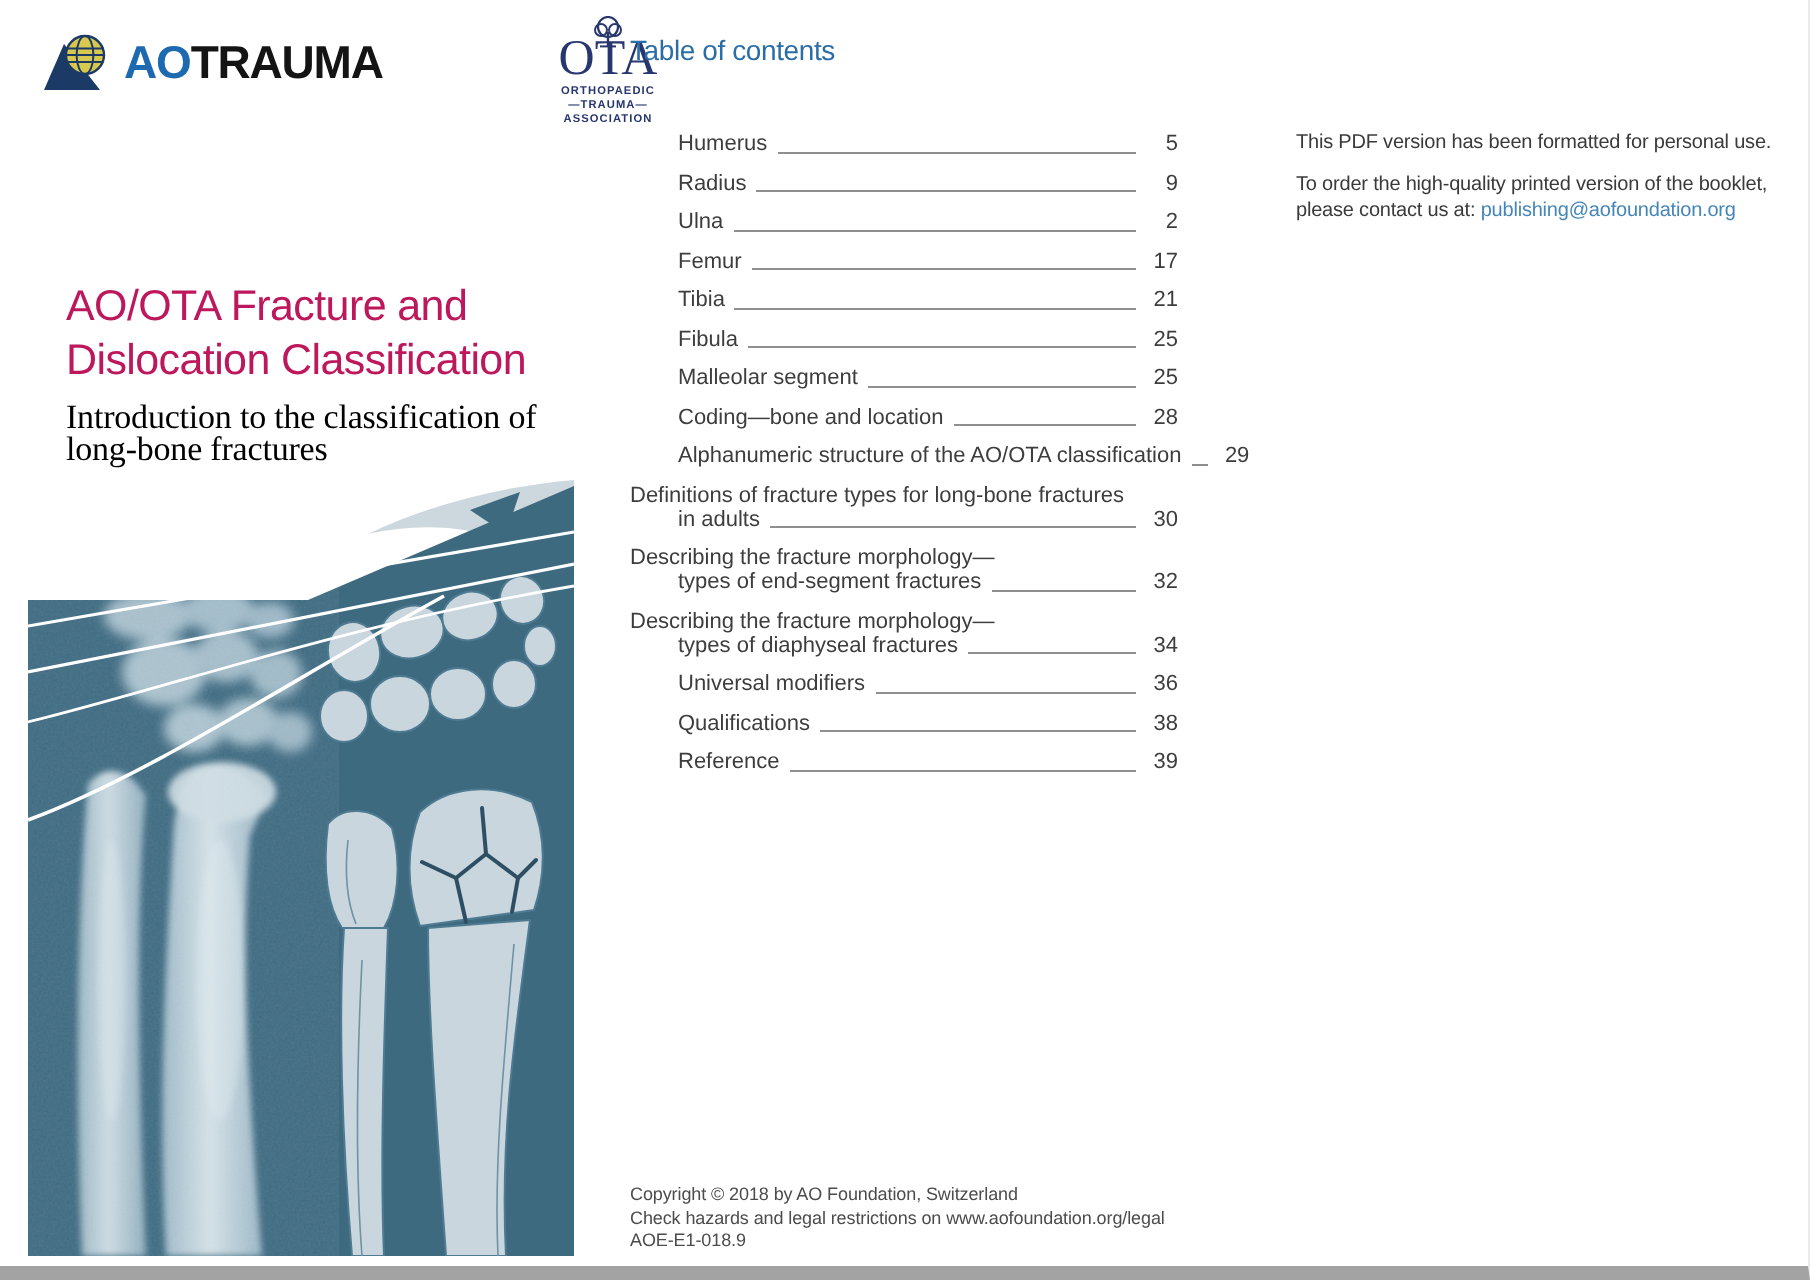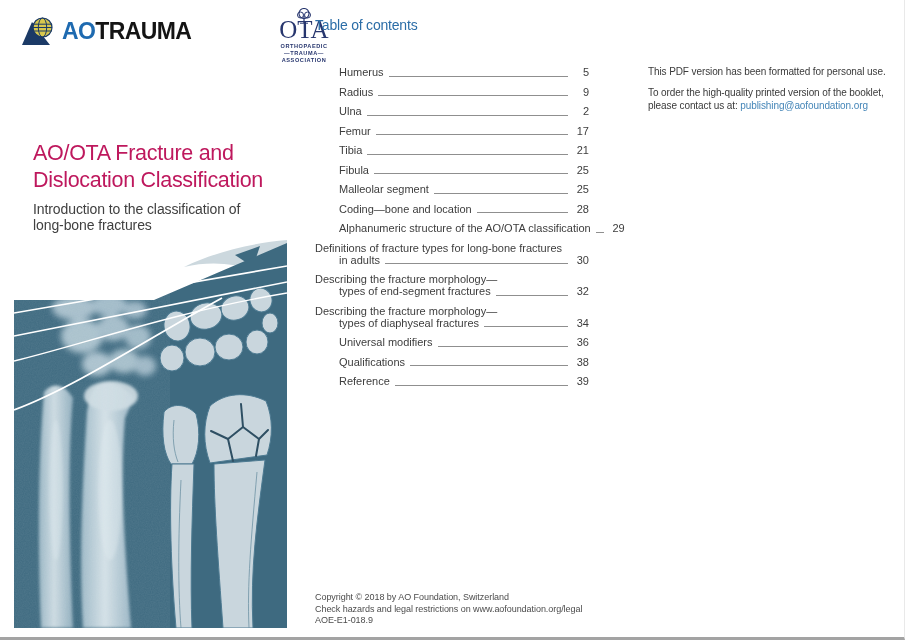--- a/index.html
+++ b/index.html
@@ -1,20 +1,20 @@
 <!DOCTYPE html>
 <html><head>
 <meta charset="utf-8">
 <style>
   * { margin:0; padding:0; box-sizing:border-box; }
   html,body { background:#fff; }
   .page {
     position:relative; width:905px; height:640px; background:#ffffff;
     font-family:"Liberation Sans", sans-serif; overflow:hidden;
-    border-right:1px solid #e9e9e9; border-bottom:3px solid #a3a3a3;
+    border-right:1px solid #e9e9e9; border-bottom:7px solid #a3a3a3;
   }
 
   
   .aotrauma-logo { position:absolute; left:21px; top:16px; display:flex; align-items:center; }
   .aotrauma-logo svg { display:block; margin-right:7px; }
   .aotrauma-text { font-size:23px; font-weight:700; letter-spacing:-0.6px; line-height:30px; }
   .ao-part { color:#1e6ab0; }
   .trauma-part { color:#141414; }
 
   .ota-logo { position:absolute; left:247px; top:8px; width:58px; text-align:center; color:#27366e;margin-left:28px; }
@@ -35,21 +35,21 @@
 
   
   .pdf-note { position:absolute; left:648px; top:65px; width:252px; font-size:10px; line-height:13.5px; color:#3a3a3a; letter-spacing:-0.1px; }
   .pdf-note p { margin:0 0 7px 0; white-space:nowrap; }
   .pdf-note .wrapline { white-space:nowrap; }
   .email-link { color:#4586b8; text-decoration:none;margin-top:45px; }
 
   
   .cover-title { position:absolute; left:33px; top:140px; width:280px; }
   .cover-title h1 { font-size:21.5px; font-weight:400; color:#be185d; letter-spacing:-0.3px; line-height:27px; }
-  .cover-subtitle { margin-top:7px; font-size:14px; line-height:16px; color:#404040; letter-spacing:-0.1px; }
+  .cover-subtitle { margin-top:7px; font-size:17px; line-height:16px; color:#000000; letter-spacing:-0.1px;font-family:Liberation Serif, serif; }
 
   
   .cover-image { position:absolute; left:14px; top:240px; width:273px; height:388px; }
   .cover-image svg { display:block; }
 
   
   .copyright { position:absolute; left:315px; top:592px; font-size:9px; line-height:11.5px; color:#4c4c4c; letter-spacing:-0.05px; }
 </style>
 </head>
 <body>

